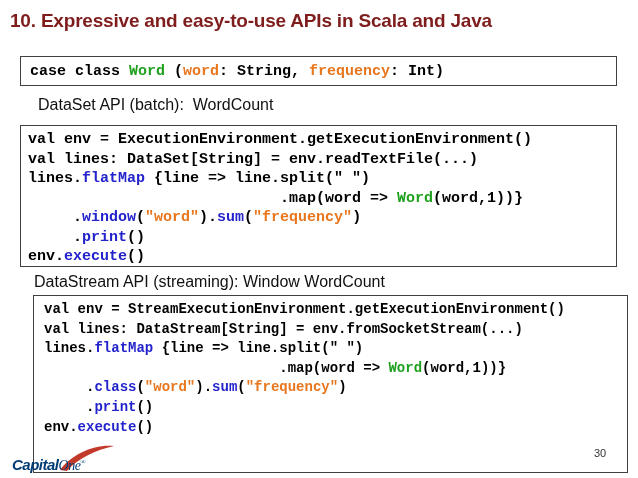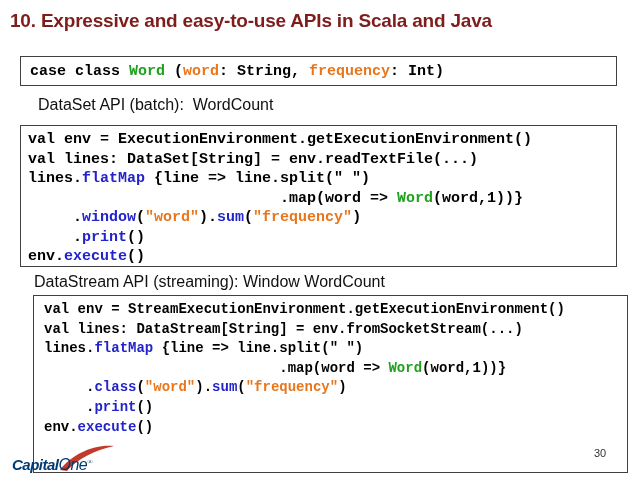--- a/index.html
+++ b/index.html
@@ -47,22 +47,22 @@
   .logo-text{
     position:absolute;left:0;top:12px;white-space:nowrap;
     font-style:italic;
   }
   .logo-capital{
     font-family:"Liberation Sans",sans-serif;
     font-weight:bold;font-size:15px;color:var(--navy,#013B73);
     letter-spacing:-0.5px;
   }
   .logo-one{
-    font-family:Liberation Sans, sans-serif;
-    font-size:16px;color:var(--navy,#013B73);
+    font-family:Liberation Serif, serif;
+    font-size:14px;color:var(--navy,#013B73);
     letter-spacing:-0.5px;
   }
   .logo-reg{
     font-family:"Liberation Serif",serif;
     font-size:7px;color:var(--navy,#013B73);
     vertical-align:super;
   }
 </style>
 </head>
 <body>

